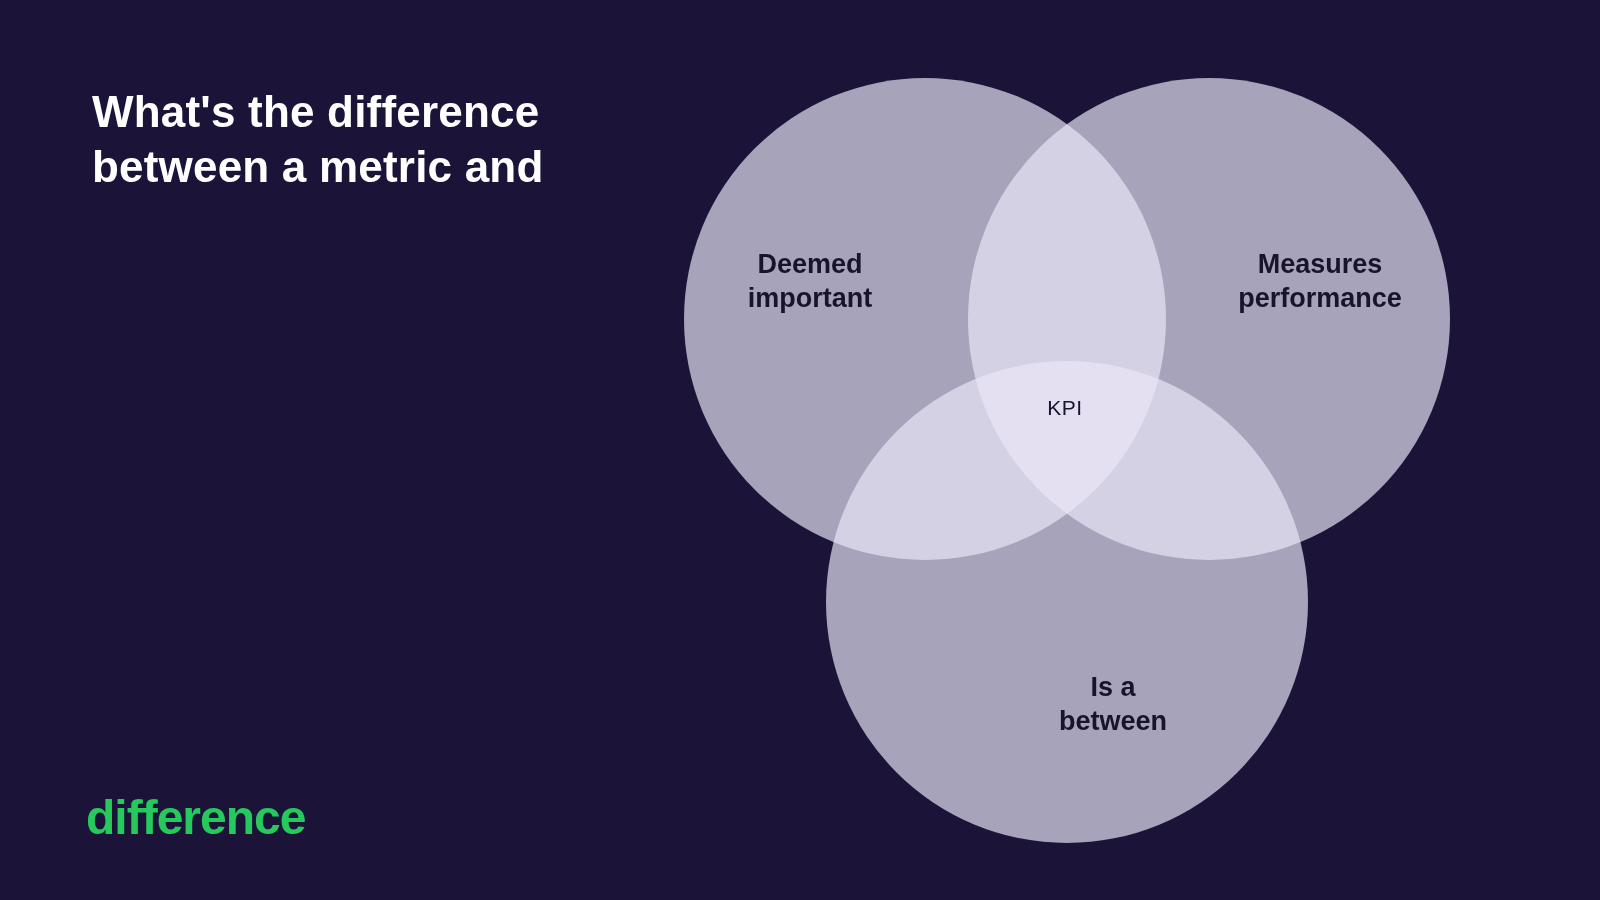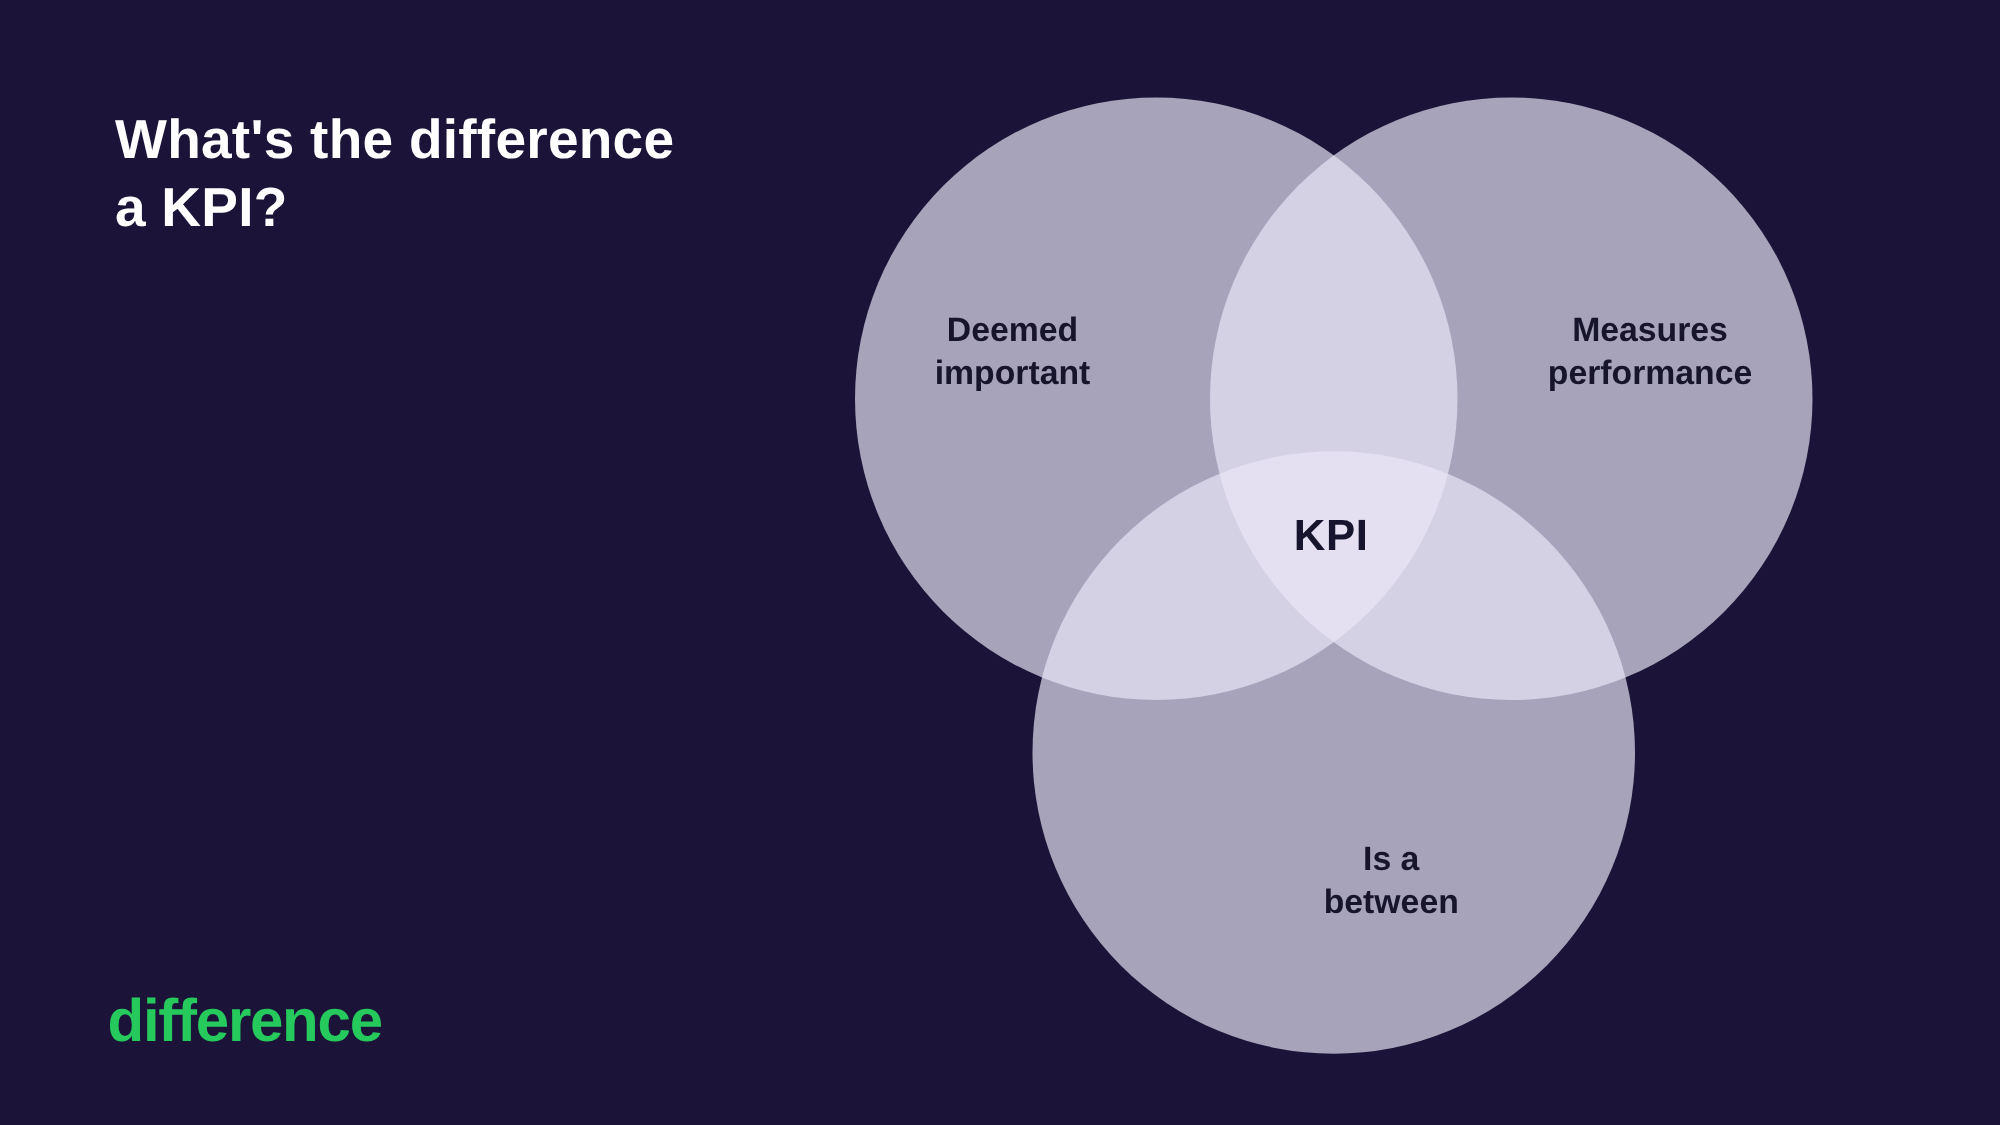--- a/index.html
+++ b/index.html
@@ -53,45 +53,45 @@
     line-height: 34px;
     white-space: nowrap;
   }
   .venn-label span { display: block; }
   .venn-label.deemed   { left: 810px;  top: 281px; }
   .venn-label.measures { left: 1320px; top: 281px; }
   .venn-label.metric   { left: 1066px; top: 704px; margin-left: 47px; }
   .venn-center-label {
     position: absolute;
     left: 1065px;
-    top: 429px;
+    top: 408px;
     transform: translate(-50%, -50%);
-    font-size: 35px;
-    font-weight: 700;
+    font-size: 21px;
+    font-weight: 400;
     color: var(--label-text);
     letter-spacing: 0.5px;
   }
   .logo {
     position: absolute;
     left: 86px;
     top: 790px;
     font-size: 48px;
     font-weight: 700;
     color: var(--brand-green);
     letter-spacing: -1px;
   }
 </style>
 </head>
 <body>
 
 <div class="canvas">
 
   <h1 class="title">
     <span class="line">What's the difference</span>
-    <span class="line">a KPI?</span>
+    <span class="line">between a metric and</span>
   </h1>
 
   <svg class="venn-svg" viewBox="0 0 1600 900" aria-hidden="true">
     <circle cx="925" cy="319" r="241"></circle>
     <circle cx="1209" cy="319" r="241"></circle>
     <circle cx="1067" cy="602" r="241"></circle>
   </svg>
 
   <div class="venn-label measures">
     <span>Measures</span>

